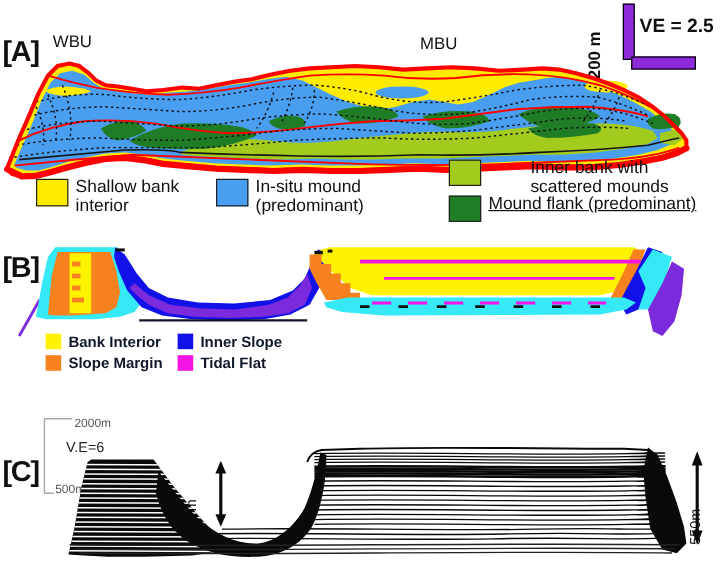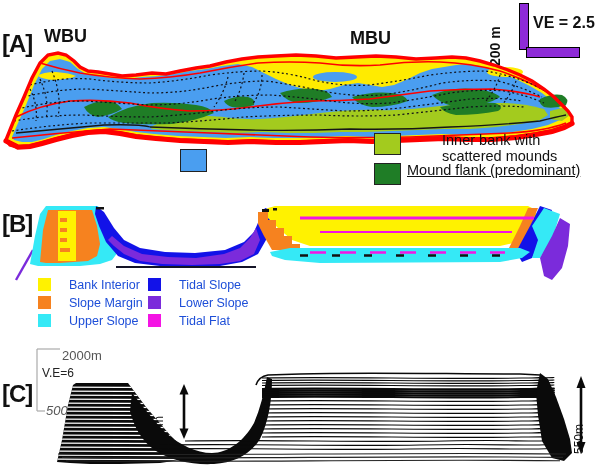--- a/index.html
+++ b/index.html
@@ -1,29 +1,29 @@
 <!DOCTYPE html>
 <html style="--bank_yellow: #FFEB00; --mound_blue: #4A9EF0; --inner_bank_olive: #A3CB1E; --mound_flank_green: #1F7D26; --outline_red: #FF0000; --scalebar_purple: #8E2BD8; --b_bank_interior: #FFF200; --b_bank_margin: #F6821F; --b_upper_slope: #35E9F6; --b_middle_slope: #1212E8; --b_lower_slope: #7B2BDB; --b_tidal_flat: #F414E4;"><head>
 <meta charset="utf-8">
 <style>
   html,body{margin:0;padding:0;background:#fff;}
   #figure{position:relative;width:600px;height:472px;background:#fff;overflow:hidden;
           font-family:"Liberation Sans","DejaVu Sans",sans-serif;color:#111;}
   .abs{position:absolute;}
   .panel-label{font-size:24px;font-weight:bold;letter-spacing:-1px;}
-  .unit-label{font-size:18px;font-weight:bold;}
+  .unit-label{font-size:14px;font-weight:normal;}
   .scale-text{font-size:16px;font-weight:bold;}
   .rot{transform:rotate(-90deg);transform-origin:left bottom;white-space:nowrap;}
   .legA-item{display:flex;align-items:flex-start;}
   .legA-swatch{width:25px;height:21px;border:1px solid #222;flex:0 0 auto;}
   .legA-text{font-size:14.5px;line-height:1.08;margin-left:6px;}
   .legB-row{display:flex;align-items:center;height:15px;margin-bottom:3px;}
   .legB-swatch{width:13px;height:13px;flex:0 0 auto;}
-  .legB-text{font-size:12.5px;margin-left:18px;color:#1d4ed8;}
-  .c-small{font-size:13px;color:#555;}
+  .legB-text{font-size:12.5px;margin-left:6px;color:#0f172a;font-weight:bold;}
+  .c-small{font-size:10px;color:#555;}
   .c-ve{font-size:12px;color:#222;}
   .c-meas{font-size:12px;color:#0a0a0a;}
   .sbar{background:var(--scalebar_purple);border:1.6px solid #000;}
   svg{display:block;}
 </style>
 </head>
 <body>
 
 <div id="figure">
 
@@ -85,22 +85,27 @@
         <path d="M 244,28 Q 242,44 234,58"></path>
         <path d="M 262,30 Q 262,46 252,60"></path>
       <path d="M 500,30 Q 496,44 486,56"></path>
         <path d="M 516,36 Q 512,48 502,60"></path>
     </g>
 
     <path d="M 6,95 L 10,85 16,70 24,52 32,33 40,18 48,10 58,8 66,10 74,16 80,22 88,26 98,27 110,29 122,31 136,30 152,28 166,29 180,26 196,23 210,21 226,17 242,14 258,12 276,11 296,10 316,11 336,13 356,12 376,11 396,12 416,14 436,13 452,12 466,13 480,16 494,20 508,25 520,30 532,36 544,44 554,52 562,60 568,66 572,72 572,78 564,82 552,86 536,89 516,92 492,94 468,94 444,93 420,94 396,95 372,96 348,95 324,96 300,97 276,97 252,96 228,97 204,96 180,95 156,93 136,91 120,88 104,86 88,87 72,90 56,94 42,98 30,101 18,102 10,100 Z" fill="none" stroke="var(--outline_red)" stroke-width="3.4"></path>
     <path d="M 6,96 L 18,102 30,101.5 42,98.5 56,94.5 72,90.5 88,87.5 104,86.5 120,88.5 136,91.5 156,93.5 180,95.5 204,96.5 228,97.5 252,96.5 276,97.5 300,97.5 324,96.5 348,95.5 372,96.5 396,95.5 420,94.5 444,93.5 468,94.5 492,94.5 516,92.5 536,89.5 552,86.5 564,82.5 572,78.5" fill="none" stroke="var(--outline_red)" stroke-width="5.2" stroke-linecap="round"></path>
   </svg>
 
+  <div class="abs legA-item" style="left:30px;top:149px;width:150px;">
+    <div class="legA-swatch" style="background: rgb(255, 235, 0);"></div>
+    <div class="legA-text" style="width:100px;">Shallow bank interior</div>
+  </div>
   <div class="abs legA-item" style="left:180px;top:149px;width:160px;">
     <div class="legA-swatch" style="background: rgb(74, 158, 240);"></div>
+    <div class="legA-text" style="width:120px;">In-situ mound (predominant)</div>
   </div>
   <div class="abs legA-item" style="left:374px;top:133px;width:226px;">
     <div class="legA-swatch" style="height: 20px; background: rgb(163, 203, 30);"></div>
     <div class="legA-text" style="width:195px;margin-left:41px;">Inner bank with scattered mounds</div>
   </div>
   <div class="abs legA-item" style="left:374px;top:163px;width:226px;text-decoration:underline;">
     <div class="legA-swatch" style="height: 20px; background: rgb(31, 125, 38);"></div>
     <div class="legA-text" style="width:200px;">Mound flank (predominant)</div>
   </div>
 
@@ -150,44 +155,36 @@
 
   <div class="abs" style="left:38px;top:277px;">
     <div class="legB-row">
       <div class="legB-swatch" style="background: rgb(255, 242, 0);"></div>
       <div class="legB-text">Bank Interior</div>
     </div>
     <div class="legB-row">
       <div class="legB-swatch" style="background: rgb(246, 130, 31);"></div>
       <div class="legB-text">Slope Margin</div>
     </div>
-    <div class="legB-row">
-      <div class="legB-swatch" style="background: rgb(53, 233, 246);"></div>
-      <div class="legB-text">Upper Slope</div>
-    </div>
   </div>
   <div class="abs" style="left:148px;top:277px;">
     <div class="legB-row">
       <div class="legB-swatch" style="background: rgb(18, 18, 232);"></div>
-      <div class="legB-text">Tidal Slope</div>
-    </div>
-    <div class="legB-row">
-      <div class="legB-swatch" style="background: rgb(123, 43, 219);"></div>
-      <div class="legB-text">Lower Slope</div>
+      <div class="legB-text">Inner Slope</div>
     </div>
     <div class="legB-row">
       <div class="legB-swatch" style="background: rgb(244, 20, 228);"></div>
       <div class="legB-text">Tidal Flat</div>
     </div>
   </div>
 
   <div class="abs panel-label" style="left:2px;top:380px;">[C]</div>
   <div class="abs c-small" style="left:62px;top:348px;">2000m</div>
-  <div class="abs c-ve" style="left:42px;top:366px;text-align:center;">V.E=6</div>
-  <div class="abs c-small" style="left:46px;top:403px;font-style:italic;">500m</div>
+  <div class="abs c-ve" style="left:55px;top:366px;text-align:center;">V.E=6</div>
+  <div class="abs c-small" style="left:46px;top:403px;">500m</div>
   <div class="abs rot c-meas" style="left:166px;top:432px;">330m</div>
   <div class="abs rot c-meas" style="left:586px;top:440px;">550m</div>
 
   <svg id="svgC" class="abs" style="left:0;top:345px;" width="600" height="127" viewBox="0 0 600 127">
     <defs>
       <clipPath id="clipLB">
         <path d="M 57,117 L 62,95 68,60 73,40 76,38 128,38 134,46 146,62 158,76 170,90 180,100 186,108 180,115 160,118 120,119 90,119 70,118 Z"></path>
       </clipPath>
     </defs>
 

